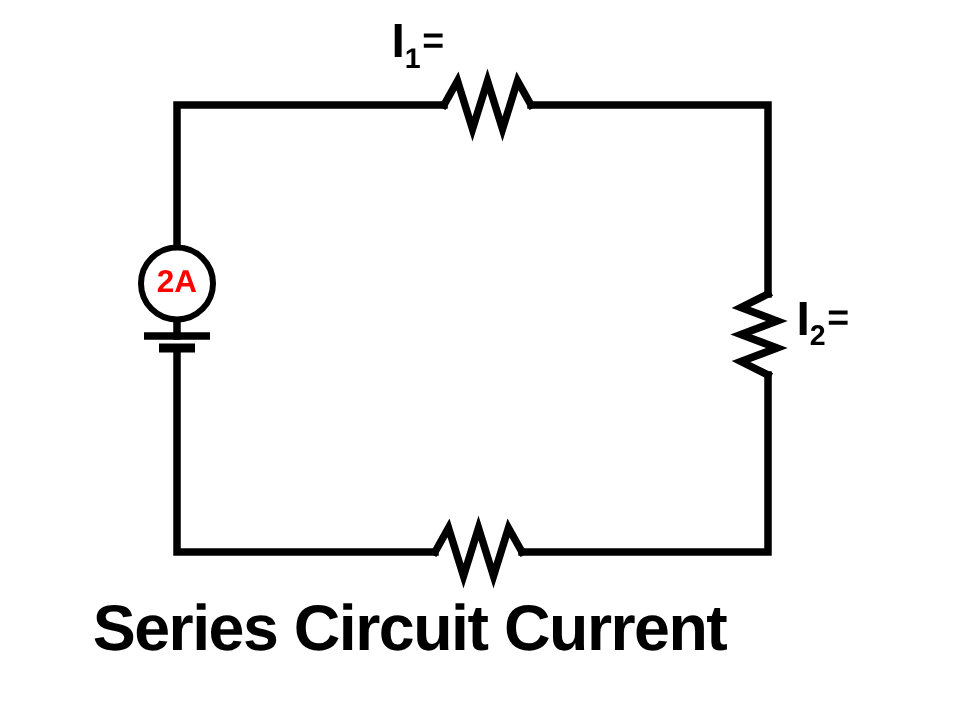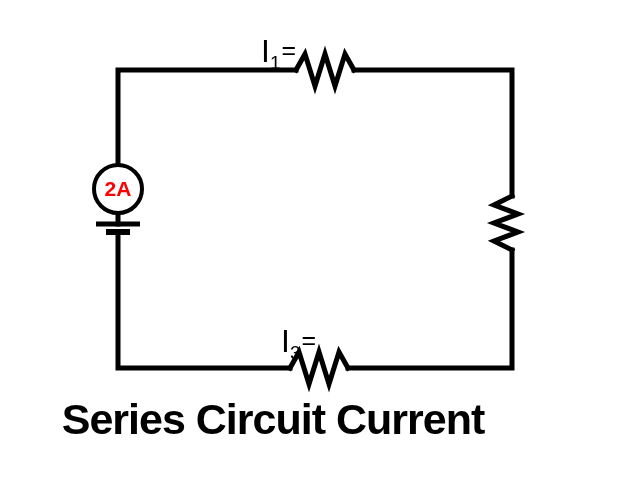--- a/index.html
+++ b/index.html
@@ -15,25 +15,24 @@
     overflow:hidden;
     font-family:"Liberation Sans", sans-serif;
     color:var(--line);
   }
   .canvas svg{position:absolute;left:0;top:0;}
   .wire{stroke:var(--line);stroke-width:5;fill:none;stroke-linecap:square;stroke-linejoin:miter;}
   .bar{stroke:var(--line);stroke-linecap:butt;}
   .source-circle{stroke:var(--line);stroke-width:4;fill:var(--bg);}
   .clabel{
     position:absolute;
-    font-weight:normal;
+    font-weight:bold;
     white-space:nowrap;
     line-height:1;
     color:var(--line);
-    margin-top:24px;
   }
   .sym{font-size:32px;}
   .sub{font-size:19px;vertical-align:-7px;letter-spacing:1px;}
   .eq{font-size:25px;vertical-align:3px;}
   .val{font-size:30px;color:var(--accent);vertical-align:1px;}
   .source-reading{
     position:absolute;
     left:118px;top:189px;
     transform:translate(-50%,-54%);
     font-size:21px;font-weight:bold;
@@ -73,21 +72,21 @@
 
     <circle class="source-circle" cx="118" cy="189" r="24"></circle>
   </svg>
 
   <div class="source-reading">2A</div>
 
   <div class="clabel" style="left:261px;top:11px;">
     <span class="sym">I</span><span class="sub">1</span><span class="eq">=</span>
   </div>
 
+  <div class="clabel" style="left:531px;top:196px;">
+    <span class="sym">I</span><span class="sub">2</span><span class="eq">=</span>
+  </div>
 
-  <div class="clabel" style="left:281px;top:301px;">
-    <span class="sym">I</span><span class="sub">3</span><span class="eq">=</span>
-  </div>
 
 
   <div class="title">Series Circuit Current</div>
 
 </div>
 
 </body></html>

